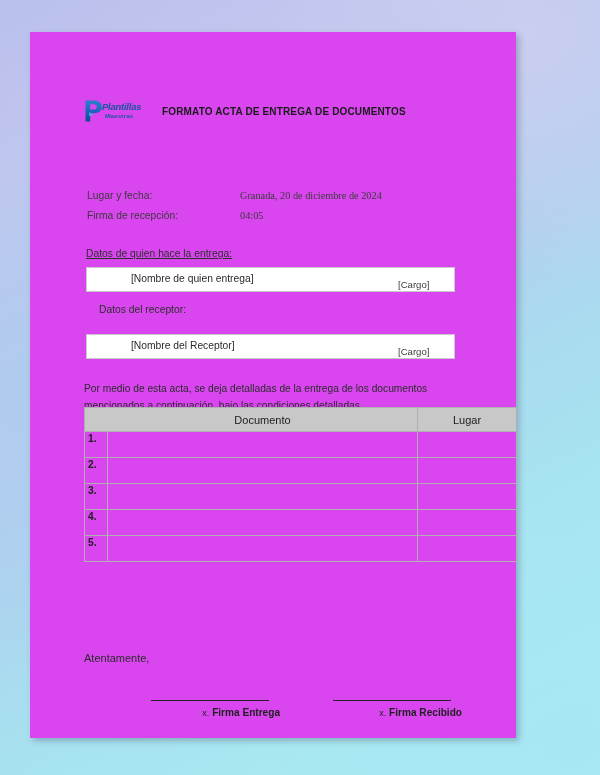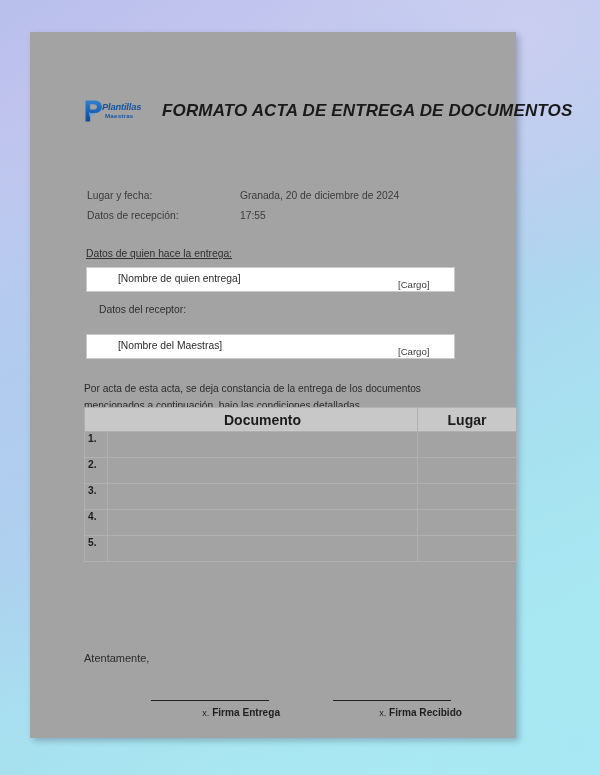--- a/index.html
+++ b/index.html
@@ -32,21 +32,21 @@
       radial-gradient(ellipse 85% 55% at 96% 96%, rgba(166,231,243,0.95) 0%, rgba(166,231,243,0) 70%);
     pointer-events: none;
   }
 
   .page {
     position: absolute;
     left: 30px;
     top: 32px;
     width: 486px;
     height: 706px;
-    background: #a3a3a3;
+    background: #d946ef;
     box-shadow: 3px 3px 6px rgba(60,70,90,0.33);
   }
 
   .content {
     position: absolute;
     left: 0;
     top: 0;
     width: 486px;
     height: 706px;
   }
@@ -62,44 +62,43 @@
   }
   .logo {
     width: 68px;
     height: 24px;
     position: relative;
     flex: none;
   }
   .logo svg { display: block; }
 
   .doc-title {
-    font-size: 17px;
+    font-size: 10px;
     font-weight: bold;
     color: #1a1a1a;
     letter-spacing: 0.15px;
     white-space: nowrap;
-    font-style: italic;
   }
 
   
   .meta {
     position: absolute;
     left: 57px;
     top: 149px;
     width: 400px;
     font-size: 10.3px;
     color: #3b3b3b;
   }
   .meta-row {
     display: flex;
     align-items: flex-end;
     height: 20px;
   }
   .meta-label { width: 153px; flex: none; }
-  .meta-value { color: #3b3b3b; }
+  .meta-value { color: #3b3b3b; font-family: Liberation Serif, serif; }
 
   
   .sec-label {
     position: absolute;
     left: 56px;
     font-size: 10.3px;
     color: #2e2e2e;
   }
   .sec-label.deliverer { top: 216px; text-decoration: underline; }
   .sec-label.receiver  { top: 272px; margin-left: 13px; }
@@ -111,21 +110,21 @@
     width: 369px;
     height: 25px;
     border: 1px solid #c9c9c9;
     background: #fff;
     box-sizing: border-box;
   }
   .nbox.deliverer { top: 235px; }
   .nbox.receiver  { top: 302px; }
   .nbox .nm {
     position: absolute;
-    left: 31px;
+    left: 44px;
     top: 5px;
     font-size: 10.3px;
     color: #2b2b2b;
   }
   .nbox .cg {
     position: absolute;
     left: 268px;
     top: 11px;
     font-size: 9.6px;
     color: #3b3b3b;
@@ -154,22 +153,22 @@
     border-collapse: collapse;
     table-layout: fixed;
   }
   .tbl th, .tbl td {
     border: 1px solid #b0b0b0;
     padding: 0;
   }
   .tbl thead th {
     background: #c8c8c8;
     height: 23px;
-    font-size: 14px;
-    font-weight: bold;
+    font-size: 11px;
+    font-weight: normal;
     color: #1c1c1c;
     text-align: center;
   }
   .tbl thead th.col-num { width: 22px; border-right-color: #c8c8c8; }
   .tbl thead th.col-doc { width: 309px; }
   .tbl thead th.col-est { width: 98px; }
   .tbl tbody td { height: 25px; }
   .tbl tbody td.num {
     width: 22px;
     font-size: 10.2px;
@@ -246,39 +245,39 @@
       </span>
       <span class="doc-title">FORMATO ACTA DE ENTREGA DE DOCUMENTOS</span>
     </div>
 
     <div class="meta">
       <div class="meta-row">
         <span class="meta-label">Lugar y fecha:</span>
         <span class="meta-value">Granada, 20 de diciembre de 2024</span>
       </div>
       <div class="meta-row">
-        <span class="meta-label">Datos de recepción:</span>
-        <span class="meta-value">17:55</span>
+        <span class="meta-label">Firma de recepción:</span>
+        <span class="meta-value">04:05</span>
       </div>
     </div>
 
     <div class="sec-label deliverer">Datos de quien hace la entrega:</div>
     <div class="nbox deliverer">
       <span class="nm">[Nombre de quien entrega]</span>
       <span class="cg">[Cargo]</span>
     </div>
 
     <div class="sec-label receiver">Datos del receptor:</div>
     <div class="nbox receiver">
-      <span class="nm">[Nombre del Maestras]</span>
+      <span class="nm">[Nombre del Receptor]</span>
       <span class="cg">[Cargo]</span>
     </div>
 
     <div class="para">
-      <div>Por acta de esta acta, se deja constancia de la entrega de los documentos</div>
+      <div>Por medio de esta acta, se deja detalladas de la entrega de los documentos</div>
       <div class="l2">mencionados a continuación, bajo las condiciones detalladas.</div>
     </div>
 
     <table class="tbl">
       <thead>
         <tr>
           <th class="col-num"></th>
           <th class="col-doc">Documento</th>
           <th class="col-est">Lugar</th>
         </tr>

